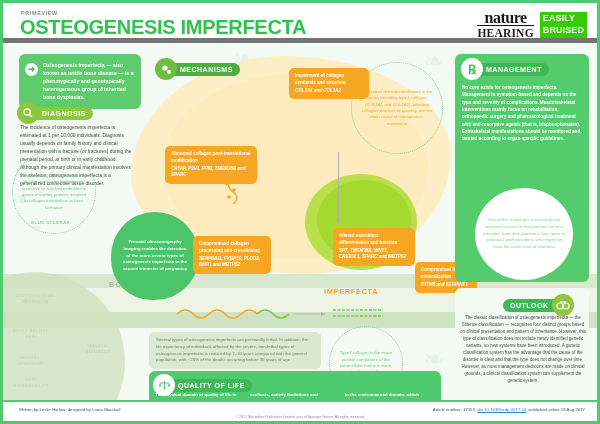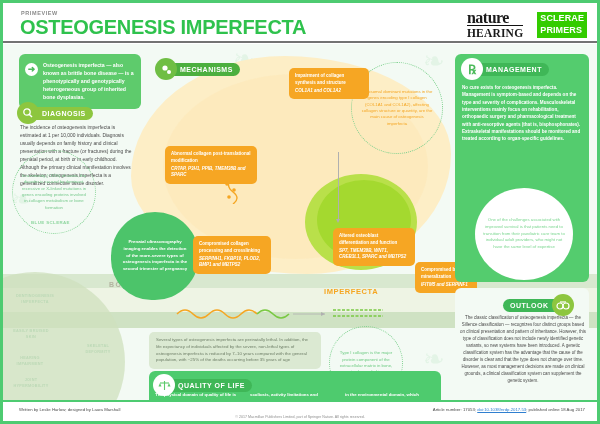--- a/index.html
+++ b/index.html
@@ -14,34 +14,34 @@
     width: 600px; height: 424px;
     background: #ffffff;
     border: 3px solid #4ecb71;
     overflow: hidden;
   }
 
   
   #header {
     position: absolute; left: 0; top: 0; width: 594px; height: 40px;
     background: #ffffff;
-    border-bottom: 2px solid #737373;
+    border-bottom: 5px solid #737373;
   }
   #primeview-label {
     position: absolute; left: 18px; top: 7px;
     font-size: 5.5px; font-weight: bold; letter-spacing: .6px;
     color: #8a8a8a;
   }
   #poster-title {
     position: absolute; left: 17px; top: 13px;
     font-size: 20px; font-weight: bold; letter-spacing: -0.3px;
     color: #2fc24d;
   }
   #brand { position: absolute; right: 10px; top: 8px; display: flex; align-items: flex-start; }
-  #brand-nature-block { text-align: left; margin-right: 14px; }
+  #brand-nature-block { text-align: center; margin-right: 6px; }
   #brand-nature {
     font-family: "Liberation Serif", serif;
     font-size: 16px; font-weight: bold; color: #1a1a1a; line-height: 13px;
     letter-spacing: -0.5px;
     border-bottom: 1.5px solid #111;
     padding-bottom: 1px;
   }
   #brand-reviews {
     font-family: "Liberation Serif", serif;
     font-size: 11.5px; font-weight: bold; color: #1a1a1a;
@@ -278,22 +278,22 @@
   <div id="header">
     <div id="primeview-label">PRIMEVIEW</div>
     <div id="poster-title">OSTEOGENESIS IMPERFECTA</div>
 
     <div id="brand">
       <div id="brand-nature-block">
         <div id="brand-nature">nature</div>
         <div id="brand-reviews">HEARING</div>
       </div>
       <div id="brand-primers">
-        <div>SCLERAE</div>
-        <div>PRIMERS</div>
+        <div>EASILY</div>
+        <div>BRUISED</div>
       </div>
     </div>
   </div>
 
   <div id="primer-doi">
     <span>For the Primer, visit </span><a href="#">doi:10.1038/nrdp.2017.52</a>
   </div>
 
   <div id="canvas">
 

